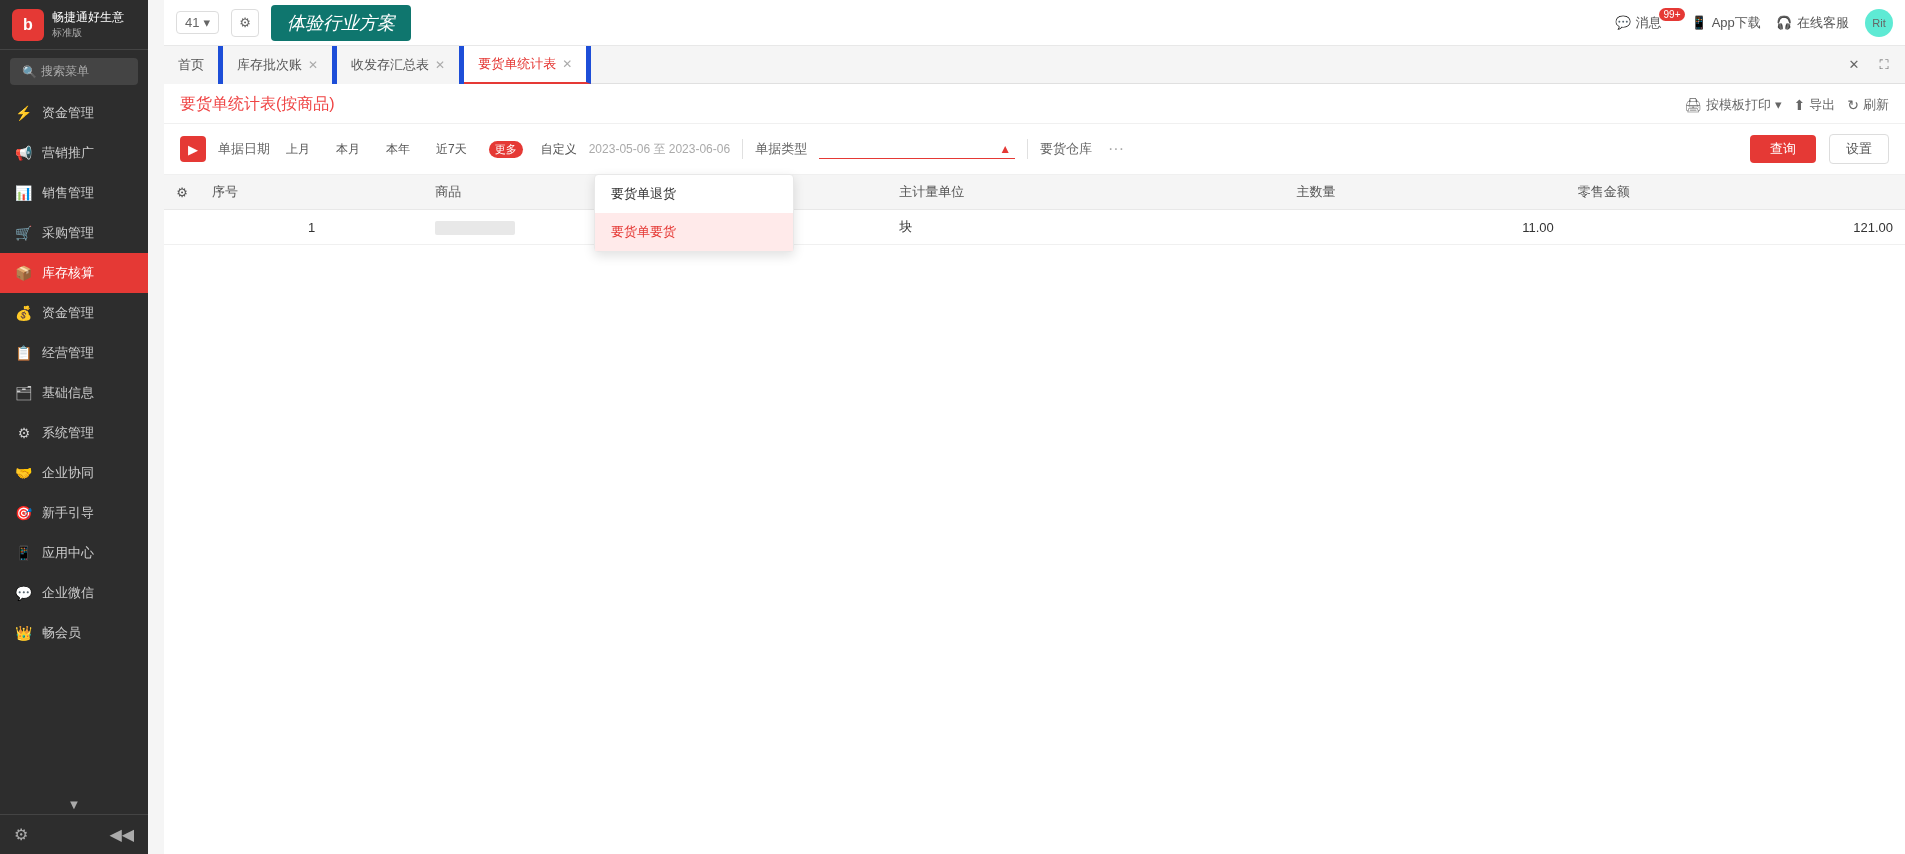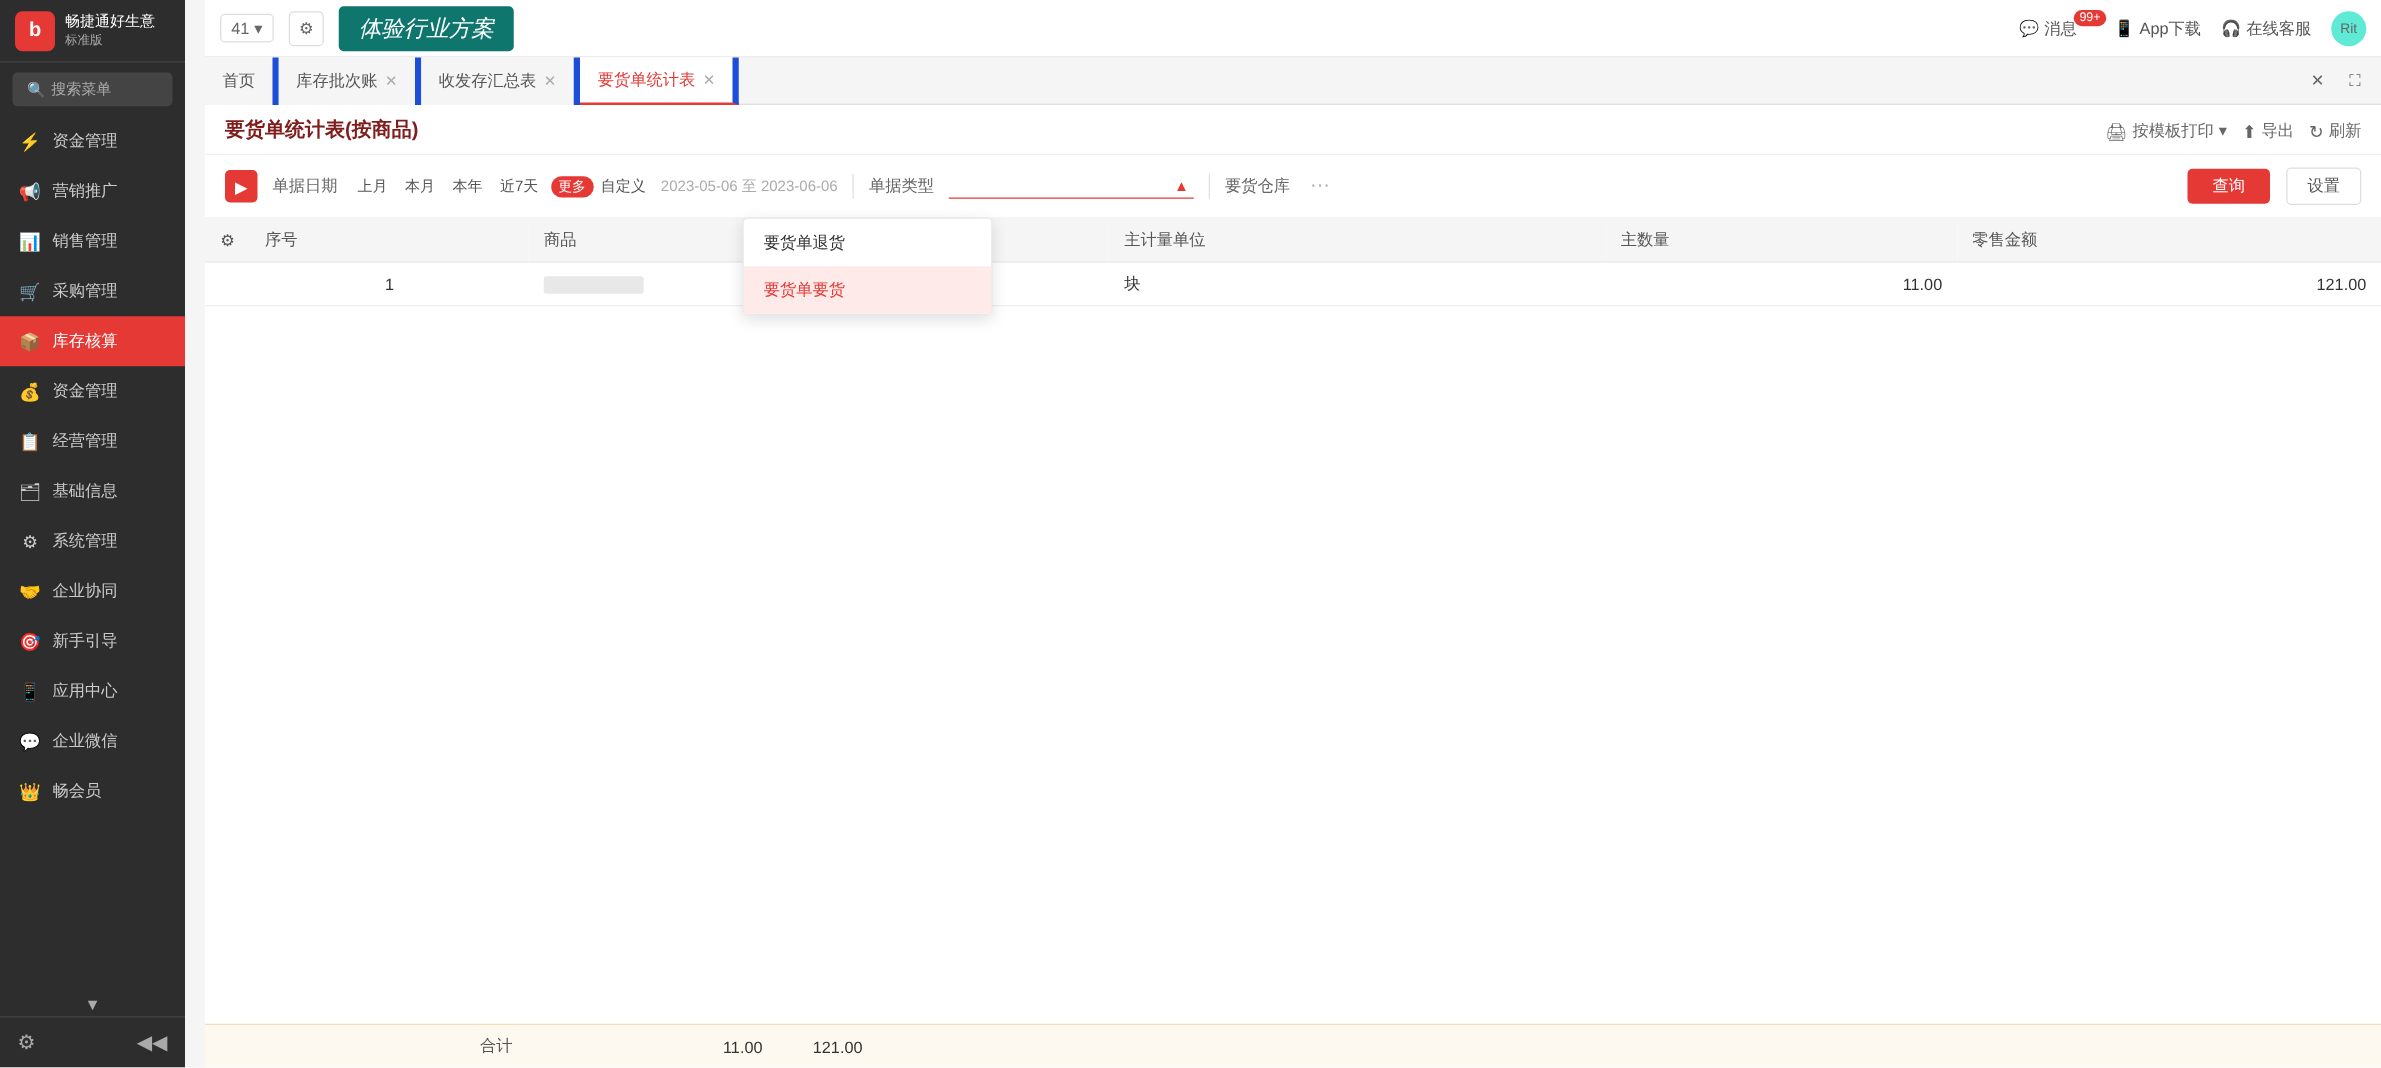--- a/index.html
+++ b/index.html
@@ -261,22 +261,22 @@
     .page-title-bar {
       display: flex;
       align-items: center;
       justify-content: space-between;
       padding: 10px 16px 8px 16px;
       background: #fff;
       border-bottom: 1px solid #f0f0f0;
     }
     .page-title {
       font-size: 16px;
-      font-weight: 700;
-      color: #7f1d1d;
+      font-weight: 400;
+      color: #ef4444;
       text-align: center;
     }
     .page-actions {
       display: flex;
       align-items: center;
       gap: 12px;
     }
     .page-action-btn {
       display: flex;
       align-items: center;
@@ -313,21 +313,21 @@
       flex-shrink: 0;
     }
     .filter-label {
       color: #666;
       font-size: 13px;
       white-space: nowrap;
     }
     .date-shortcuts {
       display: flex;
       align-items: center;
-      gap: 6px;
+      gap: 18px;
     }
     .date-btn {
       color: #555;
       cursor: pointer;
       font-size: 12px;
       padding: 2px 4px;
       border-radius: 3px;
     }
     .date-badge {
       background: #e53935;
@@ -729,25 +729,15 @@
               <span class="product-placeholder"></span>
             </td>
             <td>块</td>
             <td class="num">11.00</td>
             <td class="num">121.00</td>
           </tr>
         </tbody>
       </table>
     </div>
 
-    <div class="table-footer">
-      <div style="width:36px;"></div>
-      <div class="footer-label">
-        <span style="margin-right: 160px;"></span>
-        <span>合计</span>
-      </div>
-      <div style="min-width: 120px;"></div>
-      <div class="footer-value">11.00</div>
-      <div class="footer-value">121.00</div>
-    </div>
 
   </div>
 </div>
 
 </body></html>

